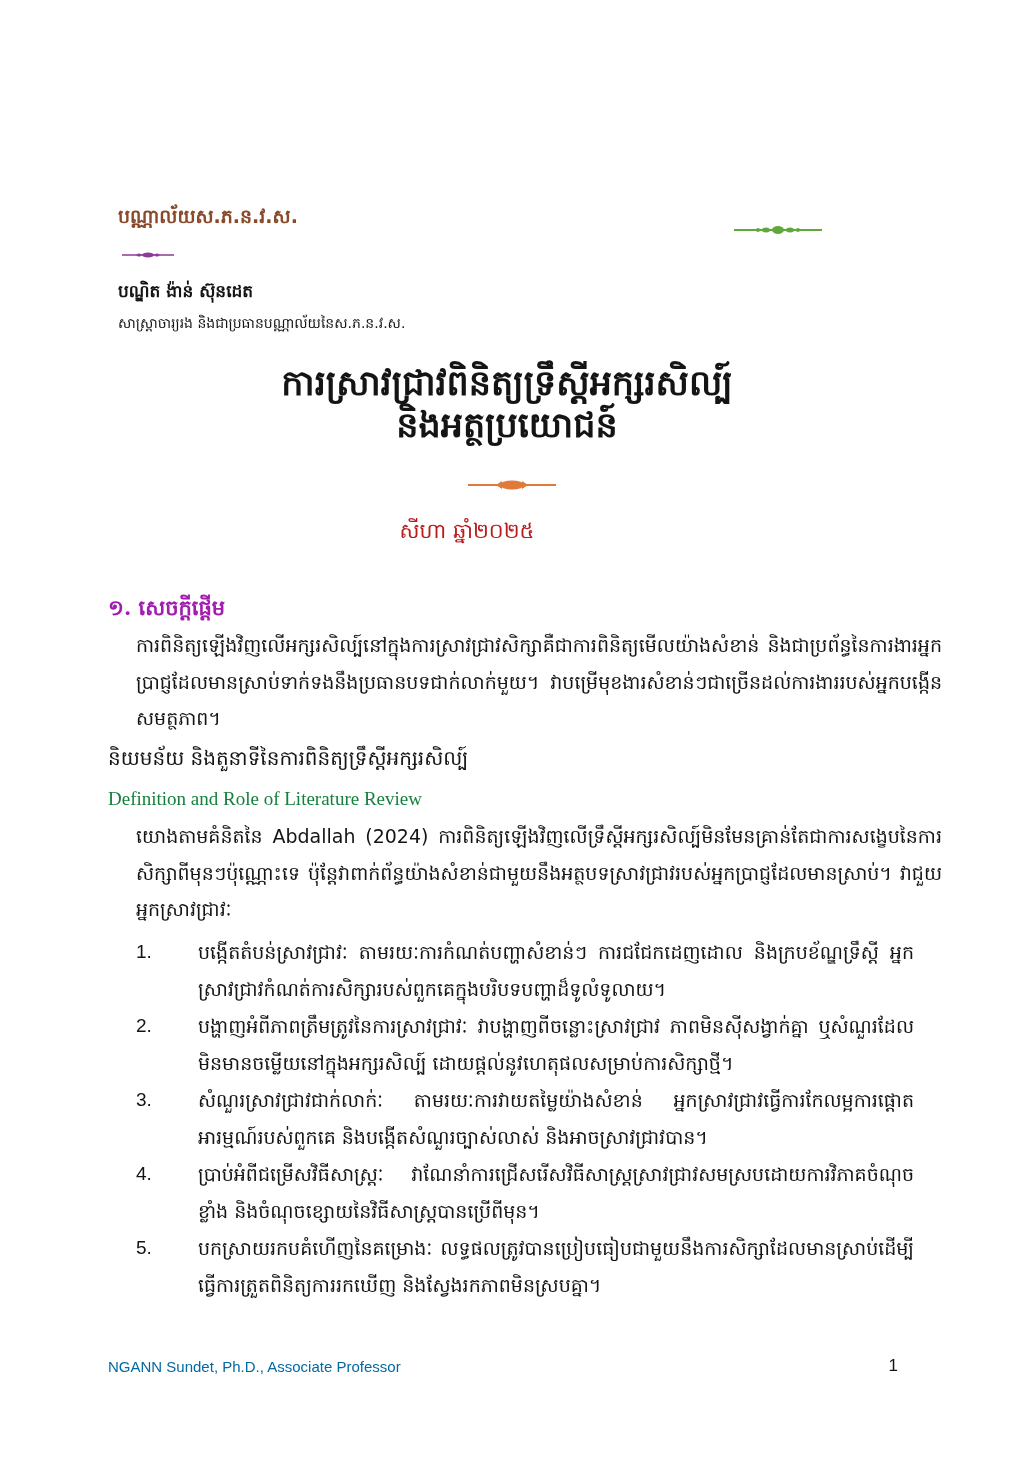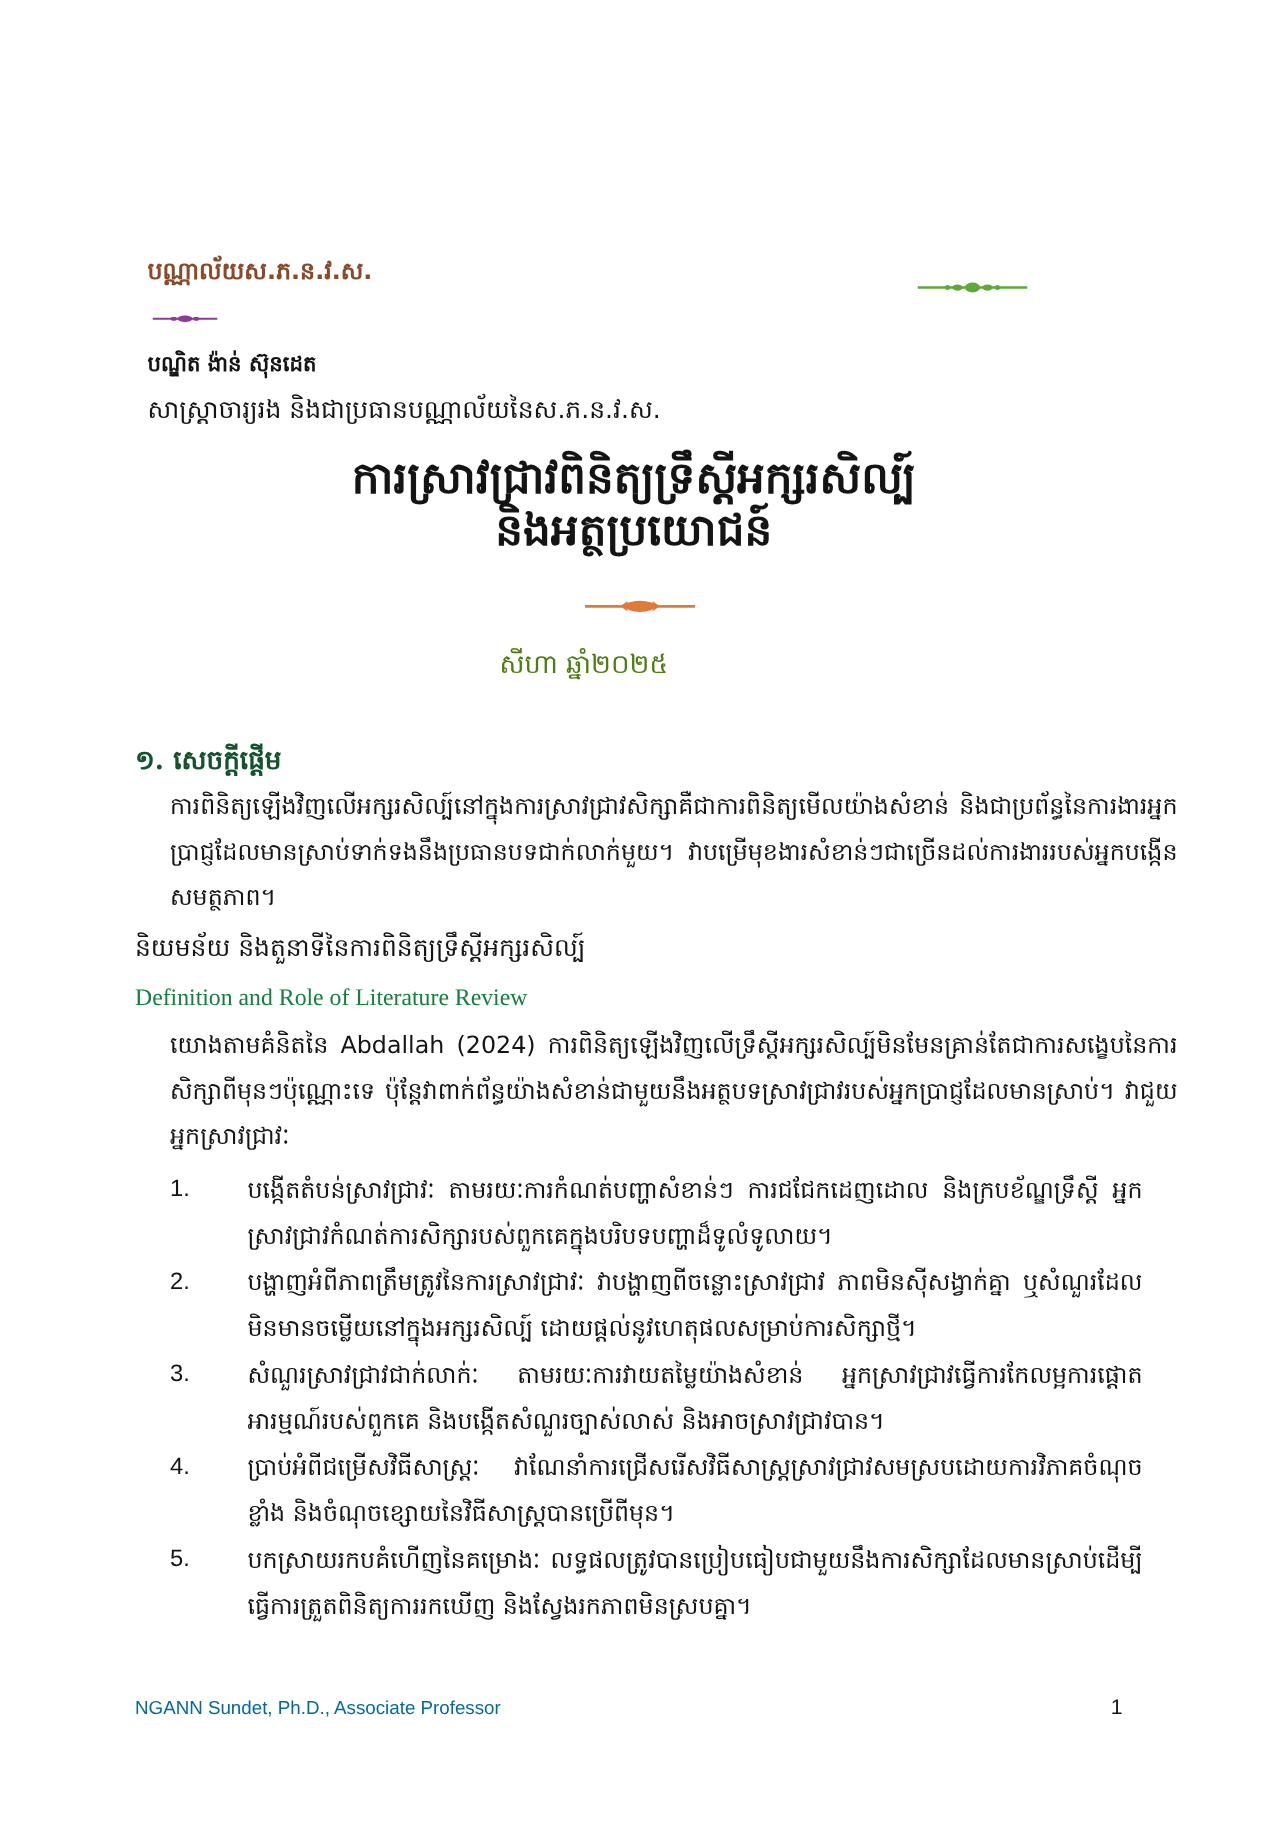--- a/index.html
+++ b/index.html
@@ -11,27 +11,27 @@
   .inst {
     right: 66px; top: 126px; width: 420px; text-align: center;
     font-family: "DejaVu Serif", serif; font-weight: bold; font-size: 27px; line-height: 40px;
     color: #141414;
   }
   .orn { display: block; }
   .dept {
     left: 118px; top: 204px; font-size: 19px; font-weight: bold; color: #8a4a2a;
   }
   .author-name { left: 118px; top: 280px; font-size: 17px; font-weight: bold; color: #141414; }
-  .author-title { left: 118px; top: 314px; font-size: 20px; color: #141414; }
+  .author-title { left: 118px; top: 314px; font-size: 14px; color: #141414; }
   .doc-title {
     left: 0; width: 1014px; top: 362px; text-align: center;
     font-family: "DejaVu Serif", serif; font-weight: bold; font-size: 35px; line-height: 42px; color: #141414;
   }
-  .date { left: 0; width: 934px; top: 517px; text-align: center; font-size: 21px; color: #4d7c0f; }
-  .h1 { left: 108px; top: 594px; font-family: "DejaVu Serif", serif; font-weight: bold; font-size: 21px; color: #14532d; }
+  .date { left: 0; width: 934px; top: 517px; text-align: center; font-size: 21px; color: #b91c1c; }
+  .h1 { left: 108px; top: 594px; font-family: "DejaVu Serif", serif; font-weight: bold; font-size: 21px; color: #a21caf; }
   .para {
     left: 108px; width: 806px; font-size: 19px; line-height: 36.5px; text-align: justify; color: #141414; margin-left: 28px;
   }
   .p1 { top: 627px; }
   .h2 { left: 108px; top: 745px; font-family: "DejaVu Serif", serif; font-weight: normal; font-size: 20px; color: #141414; }
   .en-h { left: 108px; top: 788px; font-family: Liberation Serif, serif; font-size: 19px; color: #15803d; }
   .p2 { top: 818px; }
   .list { left: 136px; width: 778px; top: 934px; margin: 0; padding: 0; list-style: none; }
   .list li { display: flex; font-size: 19px; line-height: 36.5px; color: #141414; margin-bottom: 1px; }
   .list .num { width: 34px; flex: 0 0 34px; font-family: "Liberation Sans", sans-serif; }

